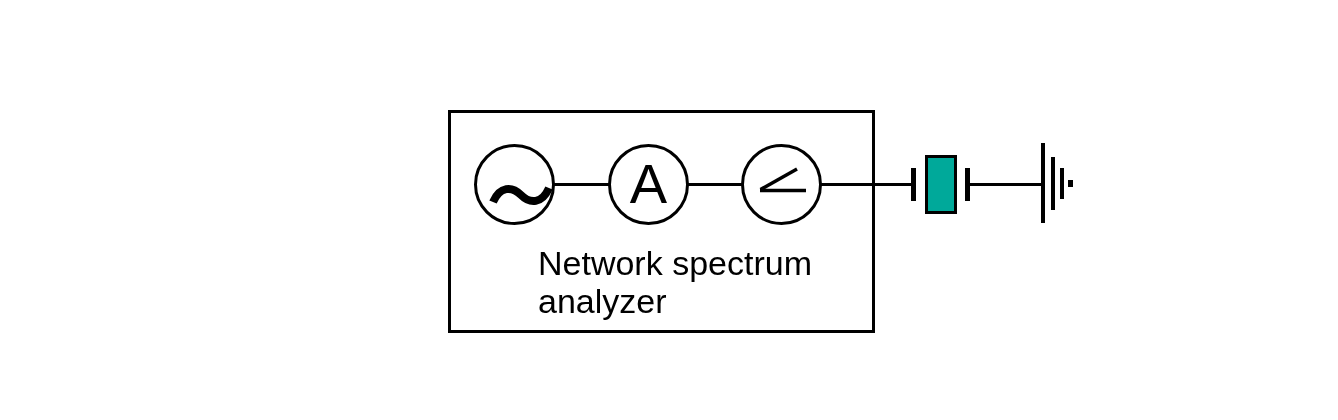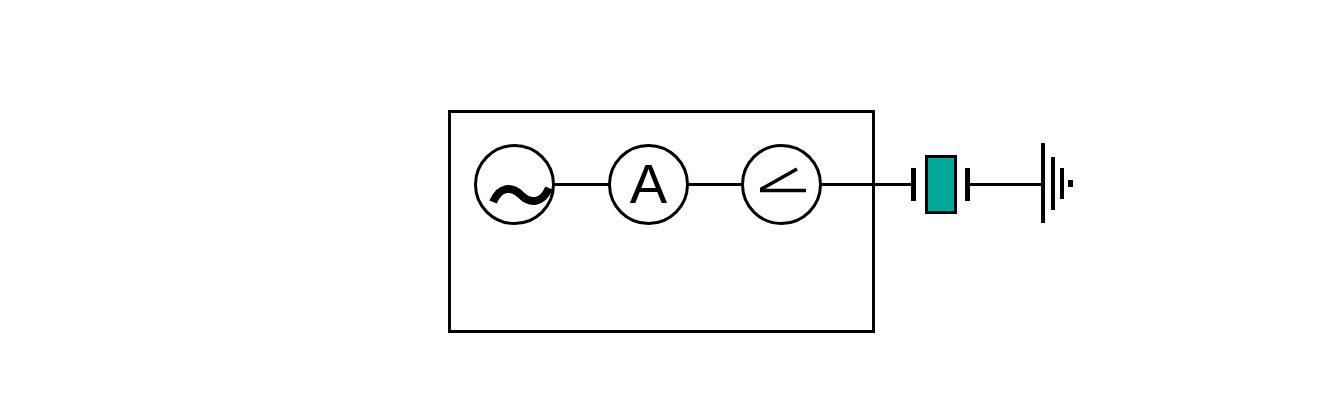--- a/index.html
+++ b/index.html
@@ -119,14 +119,16 @@
     <rect x="1.5" y="1.5" width="29" height="56" stroke="#000" stroke-width="3" fill="#00A99A"></rect>
   </svg>
 
   <div>
     <div class="ground-bar ground-bar-1"></div>
     <div class="ground-bar ground-bar-2"></div>
     <div class="ground-bar ground-bar-3"></div>
     <div class="ground-bar ground-bar-4"></div>
   </div>
 
+  <div class="analyzer-label">Network spectrum
+analyzer</div>
 
 </div>
 
 </body></html>

